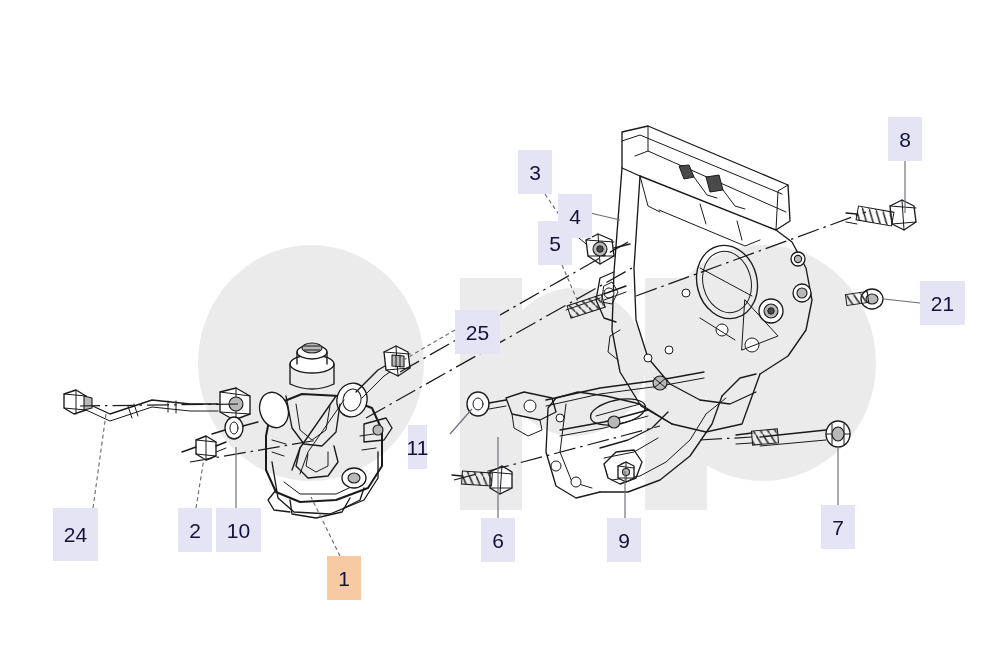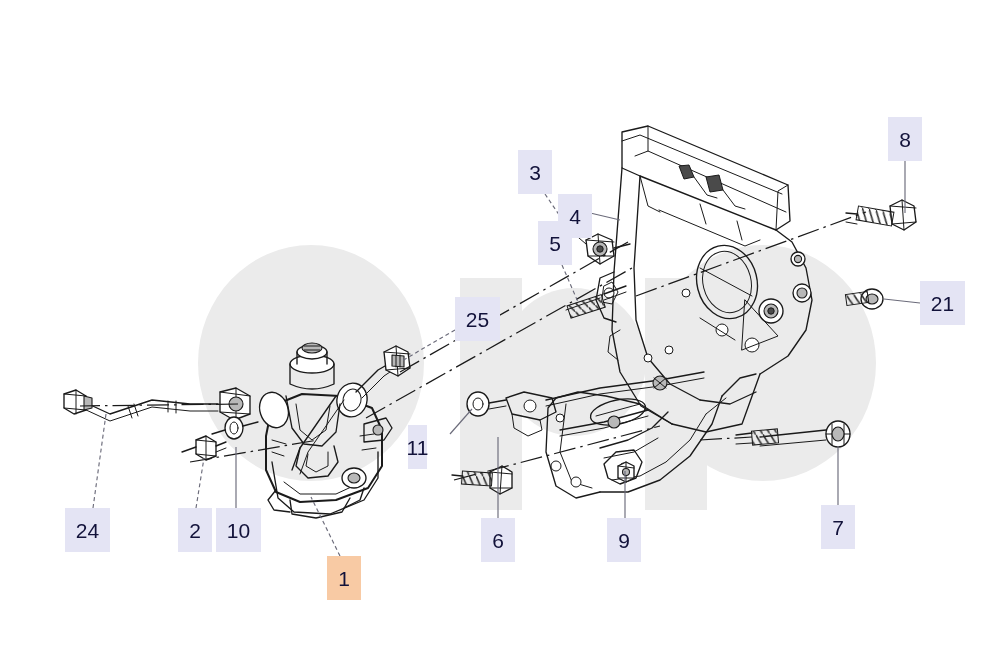--- a/index.html
+++ b/index.html
@@ -345,23 +345,23 @@
       <path class="leader" d="M920,303 L884,299"></path>
     </g>
   </svg>
 
   <div id="callout-layer">
       <div class="callout lav" style="left: 888px; top: 117px; width: 34px; height: 44px;">8</div>
       <div class="callout lav" style="left: 518px; top: 150px; width: 34px; height: 44px;">3</div>
       <div class="callout lav" style="left: 558px; top: 194px; width: 34px; height: 44px;">4</div>
       <div class="callout lav" style="left: 538px; top: 221px; width: 34px; height: 44px;">5</div>
       <div class="callout lav" style="left: 920px; top: 281px; width: 45px; height: 44px;">21</div>
-      <div class="callout lav" style="left: 455px; top: 297px; width: 45px; height: 44px;">25</div>
+      <div class="callout lav" style="left: 455px; top: 310px; width: 45px; height: 44px;">25</div>
       <div class="callout lav" style="left: 408px; top: 425px; width: 19px; height: 44px;">11</div>
-      <div class="callout lav" style="left: 65px; top: 508px; width: 45px; height: 44px;">24</div>
+      <div class="callout lav" style="left: 53px; top: 508px; width: 45px; height: 53px;">24</div>
       <div class="callout lav" style="left: 178px; top: 508px; width: 34px; height: 44px;">2</div>
       <div class="callout lav" style="left: 216px; top: 508px; width: 45px; height: 44px; text-align: right;">10</div>
       <div class="callout lav" style="left: 481px; top: 518px; width: 34px; height: 44px;">6</div>
       <div class="callout lav" style="left: 607px; top: 518px; width: 34px; height: 44px;">9</div>
       <div class="callout lav" style="left: 821px; top: 505px; width: 34px; height: 44px;">7</div>
       <div class="callout hl" style="left: 327px; top: 556px; width: 34px; height: 44px;">1</div>
     </div>
 
 </div>
 

